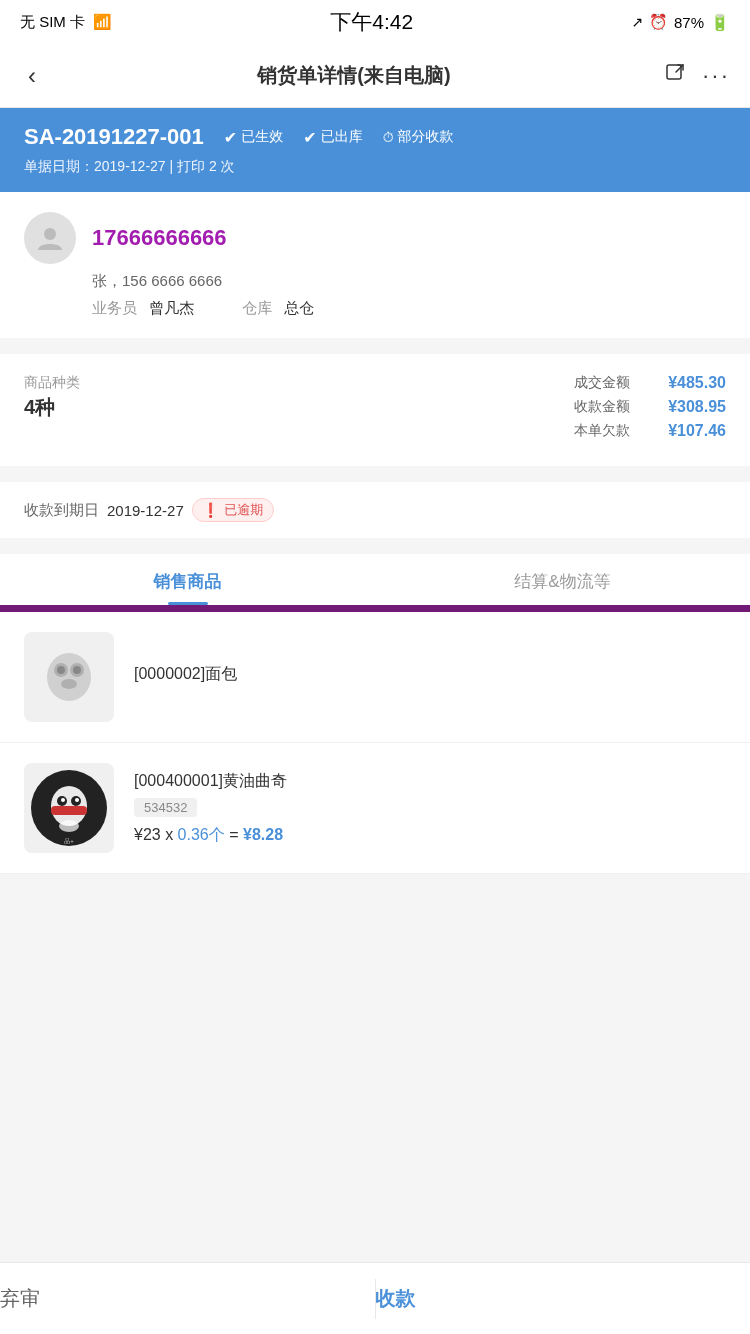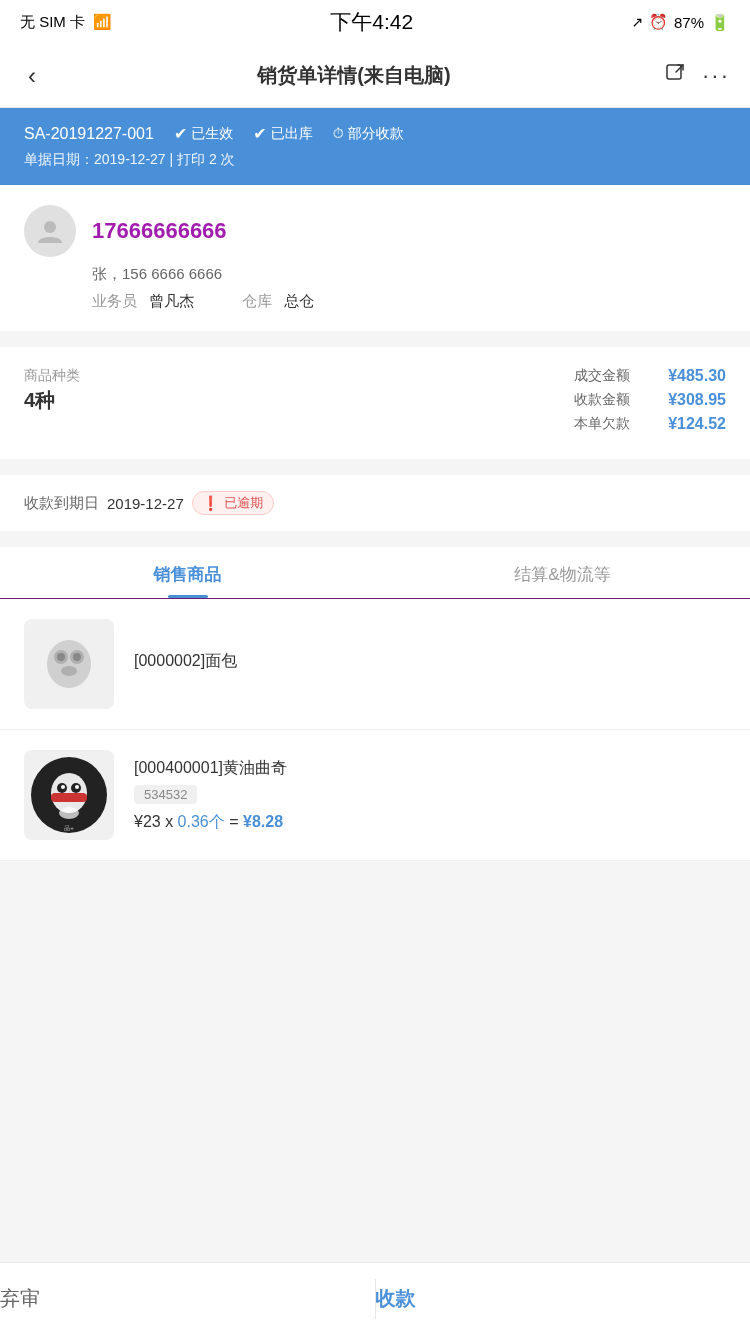--- a/index.html
+++ b/index.html
@@ -56,22 +56,22 @@
       background: #4A90D9;
       padding: 16px 24px;
     }
     .banner-row1 {
       display: flex;
       align-items: center;
       gap: 20px;
       margin-bottom: 8px;
     }
     .order-id {
-      font-size: 16px;
-      font-weight: 400;
+      font-size: 22px;
+      font-weight: 700;
       color: #fff;
     }
     .badge {
       display: flex;
       align-items: center;
       gap: 4px;
       font-size: 14px;
       color: #fff;
     }
     .badge-check { font-size: 16px; }
@@ -173,21 +173,21 @@
       border-radius: 12px;
       padding: 2px 10px;
       font-size: 13px;
       color: #e05555;
     }
     .overdue-icon { color: #e05555; font-size: 14px; }
 
     
     .tabs-section {
       background: #fff;
-      border-bottom: 1px solid #701a75;
+      border-bottom: 7px solid #701a75;
     }
     .tabs-row {
       display: flex;
     }
     .tab {
       flex: 1;
       text-align: center;
       padding: 16px 0 12px;
       font-size: 17px;
       cursor: pointer;
@@ -383,21 +383,21 @@
     <div class="amount-row">
       <span class="amount-label">成交金额</span>
       <span class="amount-value">¥485.30</span>
     </div>
     <div class="amount-row">
       <span class="amount-label">收款金额</span>
       <span class="amount-value">¥308.95</span>
     </div>
     <div class="amount-row">
       <span class="amount-label">本单欠款</span>
-      <span class="amount-value">¥124.52</span>
+      <span class="amount-value">¥107.46</span>
     </div>
   </div>
 </div>
 
 <div class="sep"></div>
 
 <div class="due-section">
   <span class="due-label">收款到期日</span>
   <span class="due-date">2019-12-27</span>
   <span class="overdue-badge">

